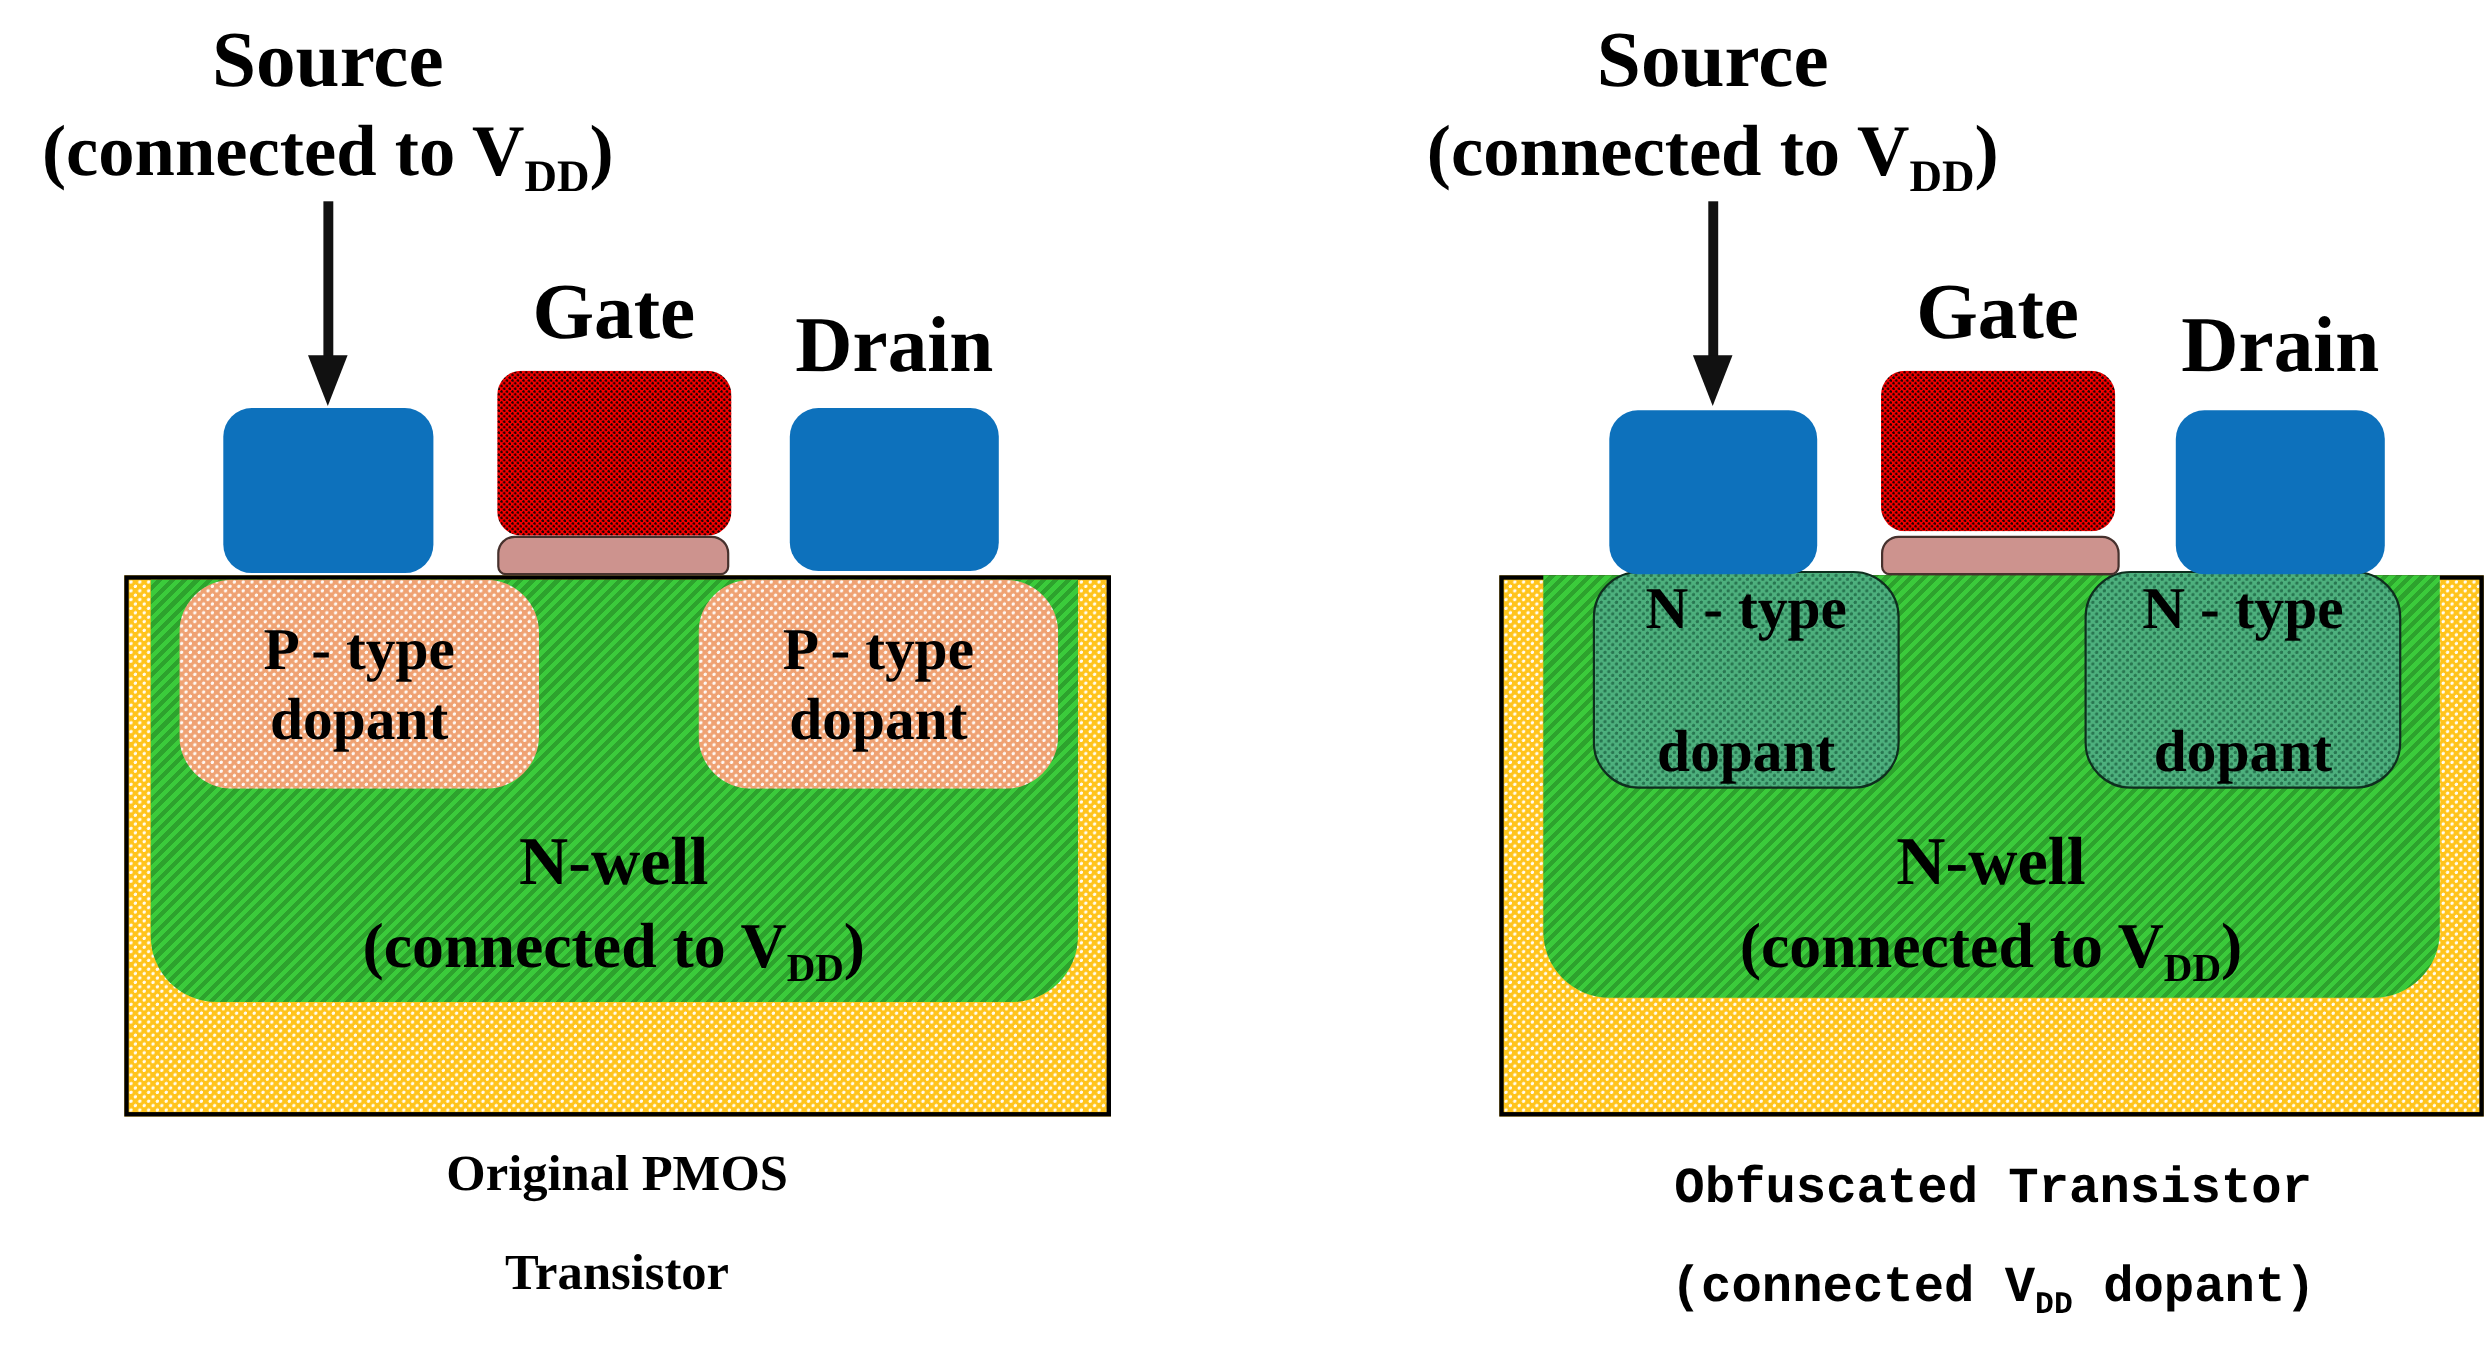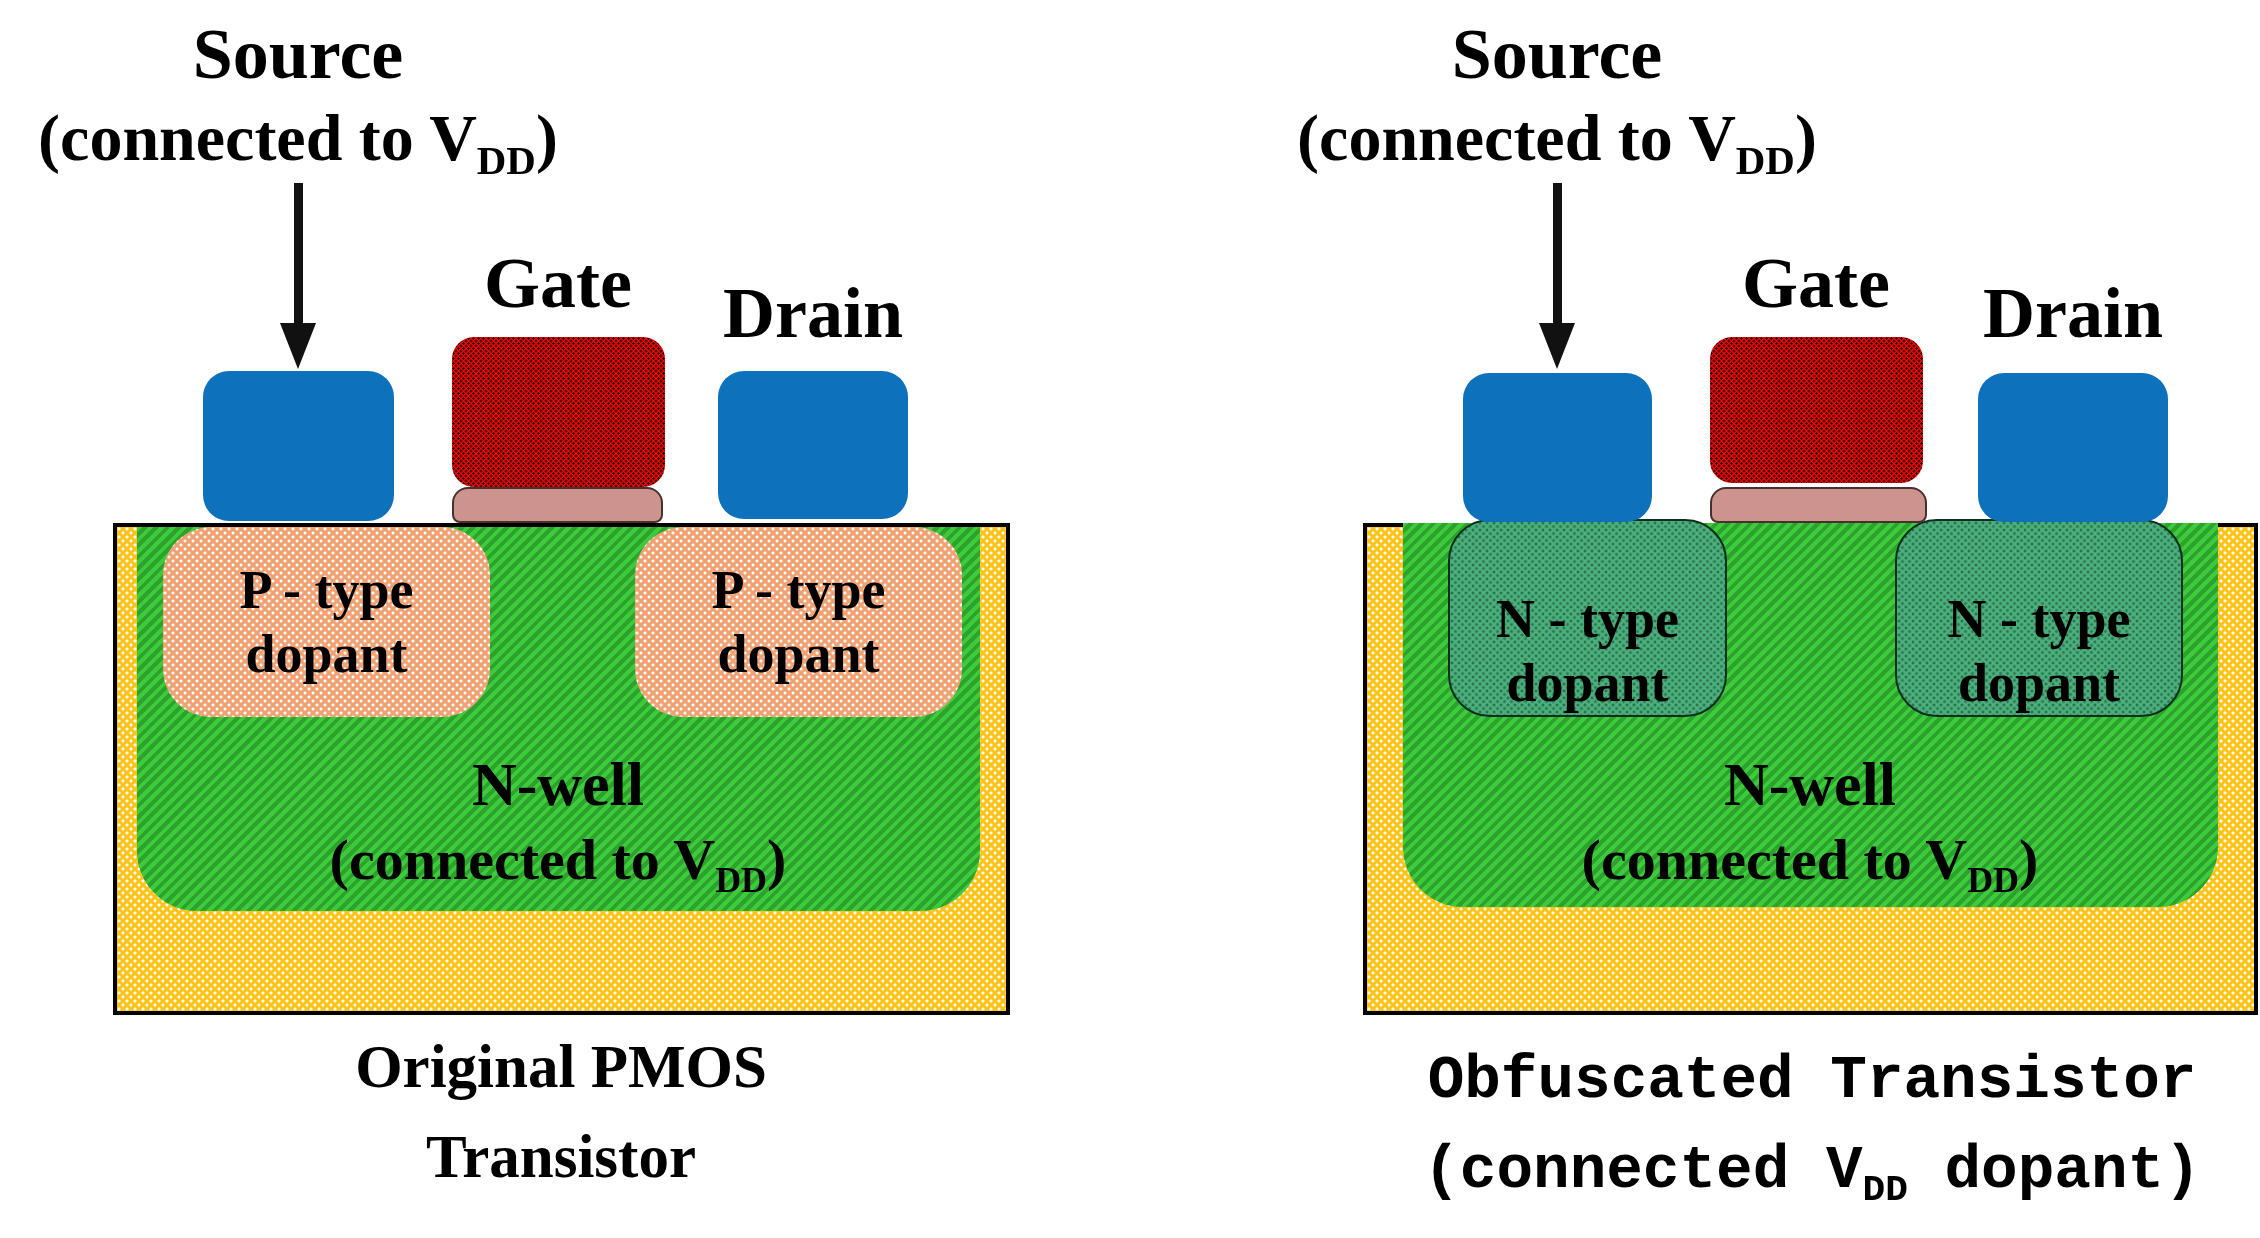--- a/index.html
+++ b/index.html
@@ -19,21 +19,21 @@
     font-family:"Liberation Serif","DejaVu Serif",serif;font-weight:bold;color:var(--ink);
   }
   .abs{position:absolute;box-sizing:border-box;}
   .center{text-align:center;}
   
   .biglabel{font-size:72px;line-height:84px;white-space:nowrap;}
   .biglabel .l2{font-size:66px;}
   .nwell-label{font-size:62px;line-height:76px;white-space:nowrap;text-align:center;}
   .nwell-label .l2{font-size:58px;}
   .dopant-text{font-size:54px;line-height:64px;white-space:nowrap;}
-  .title{font-size:61px;line-height:90px;white-space:nowrap;}
+  .title{font-size:46px;line-height:90px;white-space:nowrap;}
   sub{font-size:0.62em;line-height:0;}
   
   .contact{background:var(--blue);border-radius:26px;}
   .gate{
     background-color:var(--red);
     background-image:
       radial-gradient(circle at 1.5px 1.5px, rgba(0,0,0,.85) 1.1px, transparent 1.3px),
       radial-gradient(circle at 1.5px 1.5px, rgba(0,0,0,.85) 1.1px, transparent 1.3px);
     background-size:5px 5px;background-position:0 0,2.5px 2.5px;
     border-radius:22px;
@@ -60,21 +60,21 @@
     border-radius:48px;
     display:flex;flex-direction:column;align-items:center;justify-content:center;
   }
   .ndop{
     background-color:var(--ndop);
     background-image:
       radial-gradient(circle at 2px 2px, rgba(10,70,45,.55) 1.4px, transparent 1.7px),
       radial-gradient(circle at 2px 2px, rgba(10,70,45,.55) 1.4px, transparent 1.7px);
     background-size:7px 7px;background-position:0 0,3.5px 3.5px;
     border:2px solid #0e2e1e;border-radius:42px;
-    display:flex;flex-direction:column;align-items:center;justify-content:flex-end;
+    display:flex;flex-direction:column;align-items:center;justify-content:space-between;
   }
   .arrow-line{background:#111;}
   .arrow-head{width:0;height:0;border-left:18px solid transparent;border-right:18px solid transparent;border-top:46px solid #111;}
 </style>
 </head>
 <body>
 
 <div class="stage">
 
   <div class="abs biglabel center" style="left:28px;top:12px;width:540px;">

